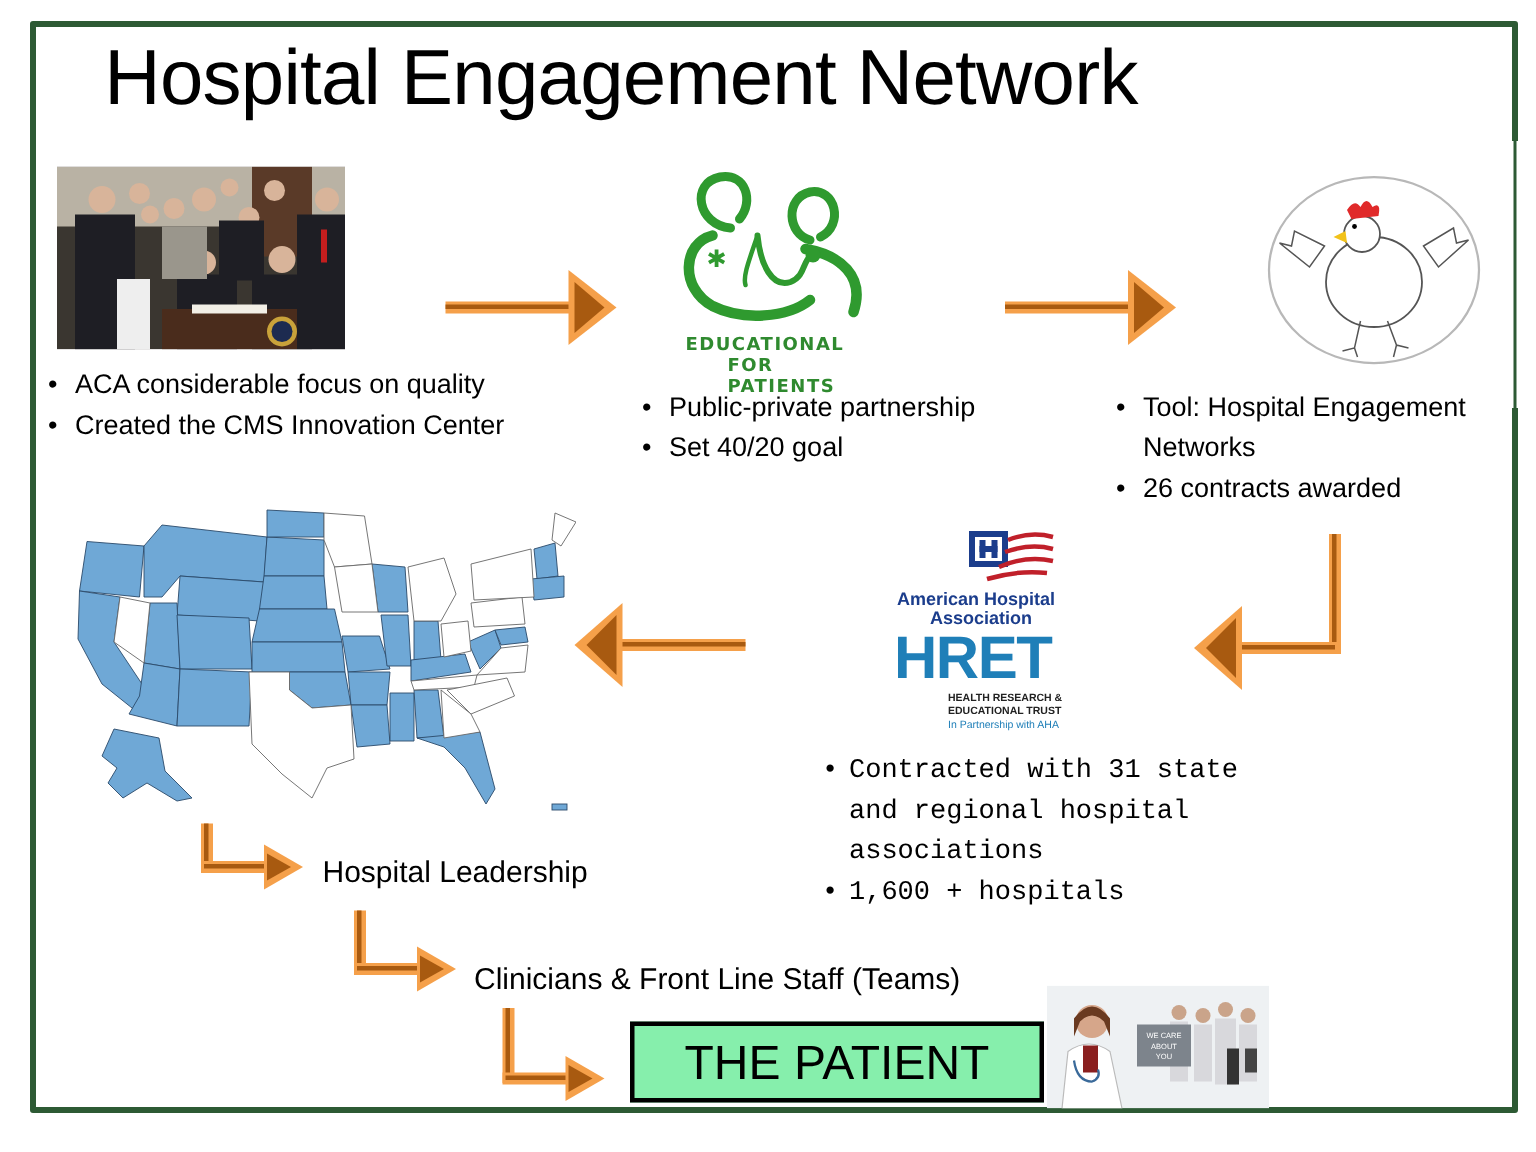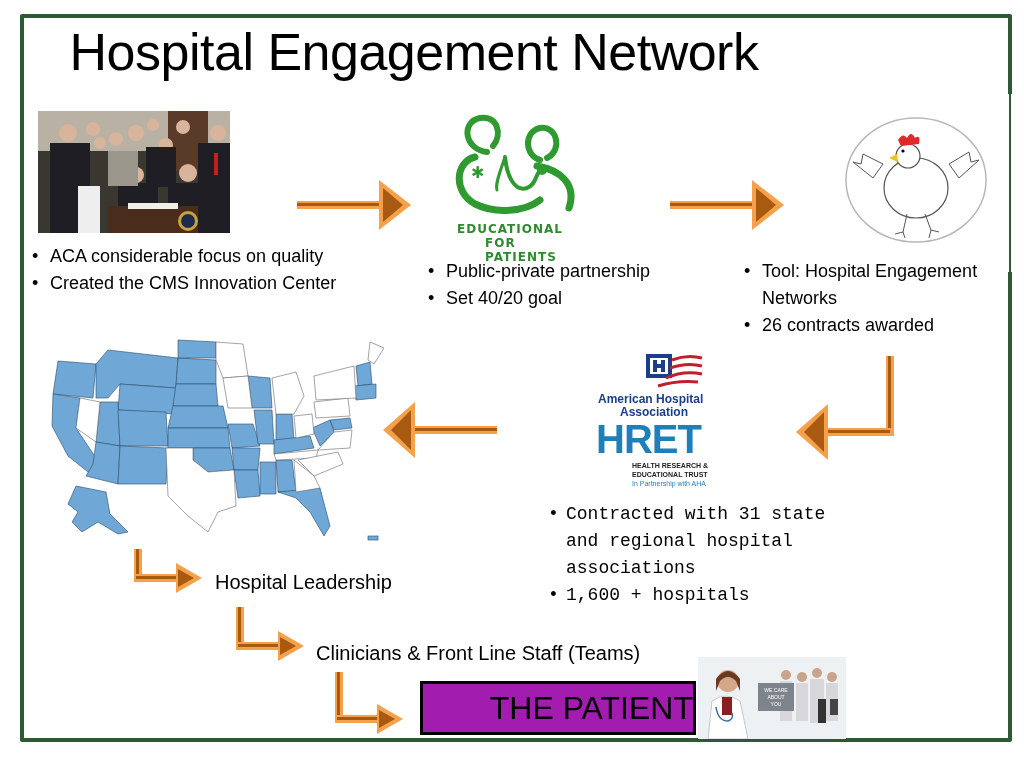--- a/index.html
+++ b/index.html
@@ -11,21 +11,21 @@
   .frame-notch-line { position: absolute; left: 1009px; top: 94px; width: 2px; height: 178px; background: #2d5a34; }
   .title { position: absolute; left: 0; top: 20px; width: 828px; text-align: center;
            font-size: 52px; line-height: 64px; font-family: "Liberation Sans", sans-serif; letter-spacing: -0.5px; }
   .abs { position: absolute; }
   ul.bul { margin: 0; padding: 0; list-style: none; font-size: 18px; line-height: 27px; }
   ul.bul li { position: relative; padding-left: 20px; }
   ul.bul li::before { content: "•"; position: absolute; left: 2px; top: 0; }
   .plain { font-size: 20px; line-height: 26px; }
   .patient-box { position: absolute; left: 420px; top: 681px; width: 276px; height: 54px;
                  border: 3px solid #000; box-sizing: border-box; display: flex; align-items: center;
-                 justify-content: flex-end; font-size: 32px; background: #a21caf; }
+                 justify-content: center; font-size: 32px; background: #86efac; }
   .photo { position: absolute; overflow: hidden; }
   svg { display: block; }
 </style>
 </head>
 <body>
 
 <div class="frame"></div>
 <div class="frame-notch"></div>
 <div class="frame-notch-line"></div>
 

